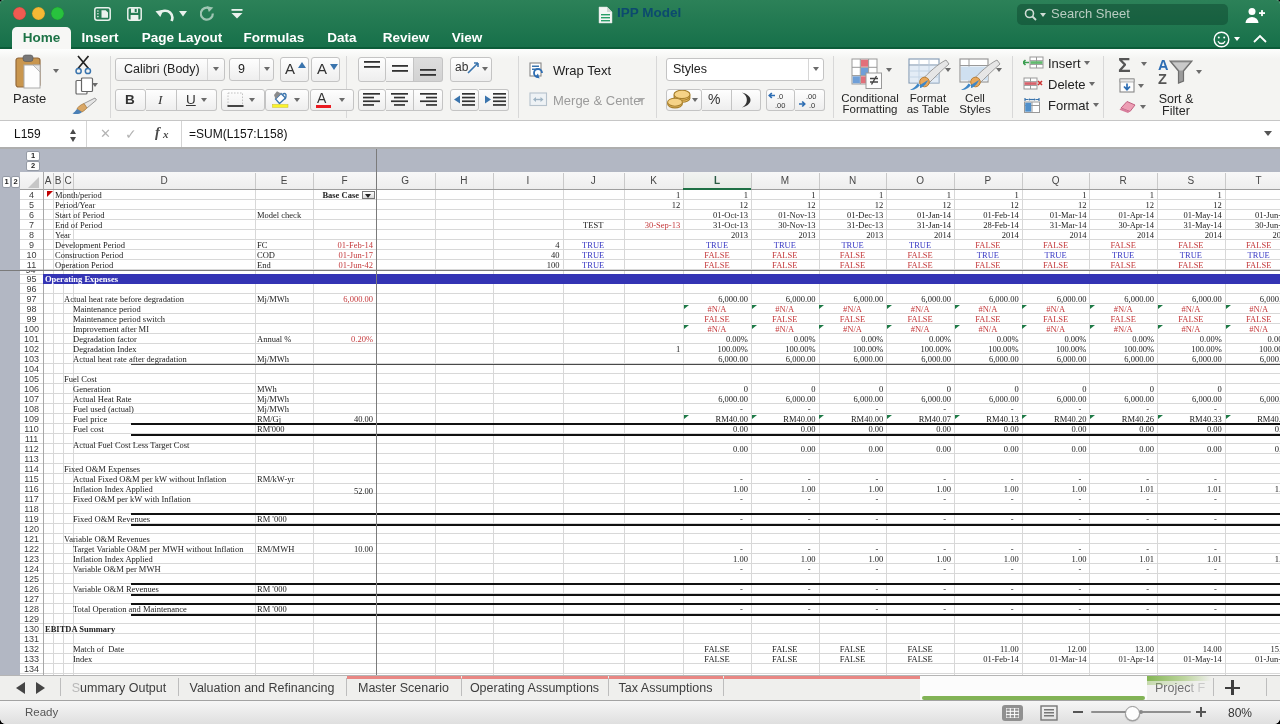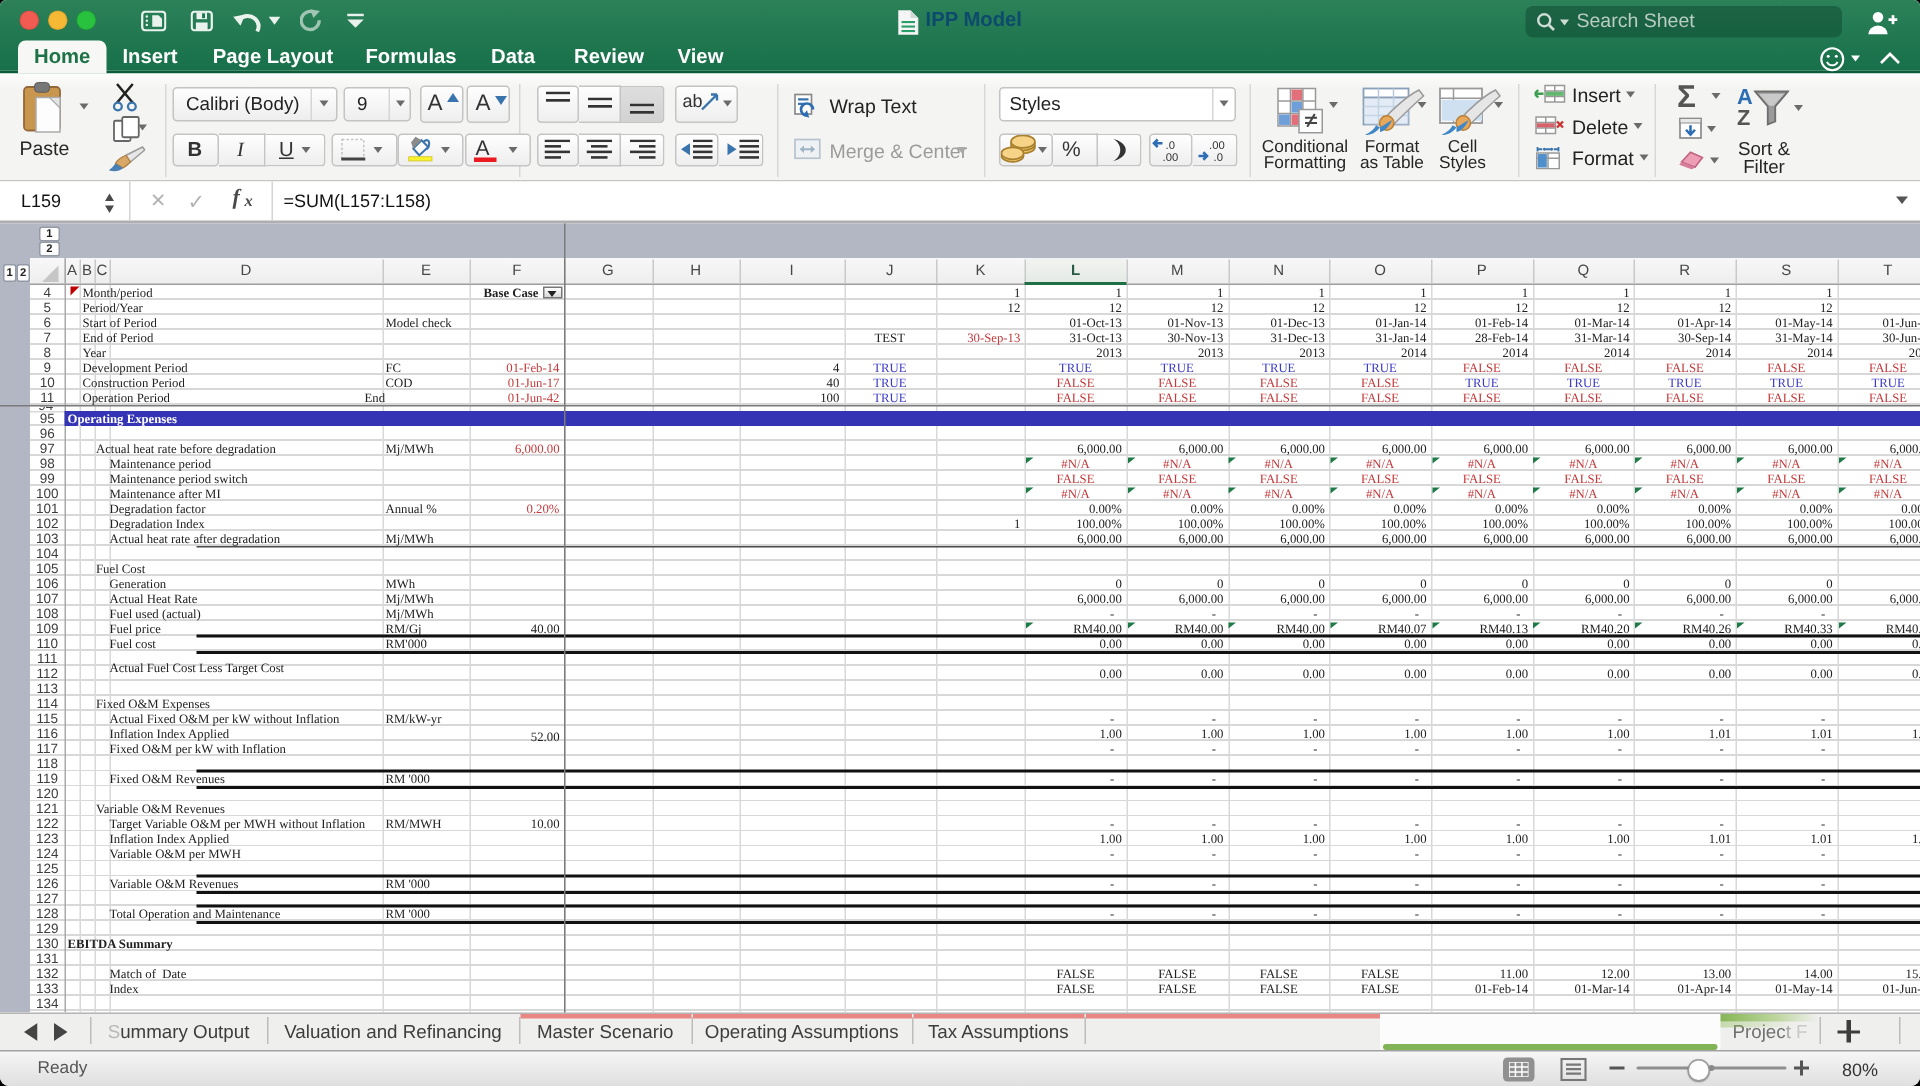--- a/index.html
+++ b/index.html
@@ -550,21 +550,21 @@
 <span class="c r " style="left:1289.5px;top:210px">01-Jun-14</span>
 <span class="c " style="left:55px;top:220px">End of Period</span>
 <span class="c m " style="left:593.2px;top:220px">TEST</span>
 <span class="c r red" style="left:680.2px;top:220px">30-Sep-13</span>
 <span class="c r " style="left:747.9px;top:220px">31-Oct-13</span>
 <span class="c r " style="left:815.6px;top:220px">30-Nov-13</span>
 <span class="c r " style="left:883.3px;top:220px">31-Dec-13</span>
 <span class="c r " style="left:951.0px;top:220px">31-Jan-14</span>
 <span class="c r " style="left:1018.7px;top:220px">28-Feb-14</span>
 <span class="c r " style="left:1086.4px;top:220px">31-Mar-14</span>
-<span class="c r " style="left:1154.1px;top:220px">30-Sep-14</span>
+<span class="c r " style="left:1154.1px;top:220px">30-Apr-14</span>
 <span class="c r " style="left:1221.8px;top:220px">31-May-14</span>
 <span class="c r " style="left:1289.5px;top:220px">30-Jun-14</span>
 <span class="c " style="left:55px;top:230px">Year</span>
 <span class="c r " style="left:747.9px;top:230px">2013</span>
 <span class="c r " style="left:815.6px;top:230px">2013</span>
 <span class="c r " style="left:883.3px;top:230px">2013</span>
 <span class="c r " style="left:951.0px;top:230px">2014</span>
 <span class="c r " style="left:1018.7px;top:230px">2014</span>
 <span class="c r " style="left:1086.4px;top:230px">2014</span>
 <span class="c r " style="left:1154.1px;top:230px">2014</span>
@@ -592,21 +592,21 @@
 <span class="c m red" style="left:717.0px;top:250px">FALSE</span>
 <span class="c m red" style="left:784.8px;top:250px">FALSE</span>
 <span class="c m red" style="left:852.5px;top:250px">FALSE</span>
 <span class="c m red" style="left:920.1px;top:250px">FALSE</span>
 <span class="c m blu" style="left:987.9px;top:250px">TRUE</span>
 <span class="c m blu" style="left:1055.6px;top:250px">TRUE</span>
 <span class="c m blu" style="left:1123.2px;top:250px">TRUE</span>
 <span class="c m blu" style="left:1190.9px;top:250px">TRUE</span>
 <span class="c m blu" style="left:1258.7px;top:250px">TRUE</span>
 <span class="c " style="left:55px;top:260px">Operation Period</span>
-<span class="c " style="left:243px;top:260px">End</span>
+<span class="c " style="left:257px;top:260px">End</span>
 <span class="c r red" style="left:373.0px;top:260px">01-Jun-42</span>
 <span class="c r " style="left:559.5px;top:260px">100</span>
 <span class="c m blu" style="left:593.2px;top:260px">TRUE</span>
 <span class="c m red" style="left:717.0px;top:260px">FALSE</span>
 <span class="c m red" style="left:784.8px;top:260px">FALSE</span>
 <span class="c m red" style="left:852.5px;top:260px">FALSE</span>
 <span class="c m red" style="left:920.1px;top:260px">FALSE</span>
 <span class="c m red" style="left:987.9px;top:260px">FALSE</span>
 <span class="c m red" style="left:1055.6px;top:260px">FALSE</span>
 <span class="c m red" style="left:1123.2px;top:260px">FALSE</span>
@@ -646,21 +646,21 @@
 <span class="c " style="left:73px;top:314px">Maintenance period switch</span>
 <span class="c m red" style="left:717.0px;top:314px">FALSE</span>
 <span class="c m red" style="left:784.8px;top:314px">FALSE</span>
 <span class="c m red" style="left:852.5px;top:314px">FALSE</span>
 <span class="c m red" style="left:920.1px;top:314px">FALSE</span>
 <span class="c m red" style="left:987.9px;top:314px">FALSE</span>
 <span class="c m red" style="left:1055.6px;top:314px">FALSE</span>
 <span class="c m red" style="left:1123.2px;top:314px">FALSE</span>
 <span class="c m red" style="left:1190.9px;top:314px">FALSE</span>
 <span class="c m red" style="left:1258.7px;top:314px">FALSE</span>
-<span class="c " style="left:73px;top:324px">Maintenance after MI</span>
+<span class="c " style="left:73px;top:324px">Improvement after MI</span>
 <span class="c m red" style="left:717.0px;top:324px">#N/A</span>
 <span class="c m red" style="left:784.8px;top:324px">#N/A</span>
 <span class="c m red" style="left:852.5px;top:324px">#N/A</span>
 <span class="c m red" style="left:920.1px;top:324px">#N/A</span>
 <span class="c m red" style="left:987.9px;top:324px">#N/A</span>
 <span class="c m red" style="left:1055.6px;top:324px">#N/A</span>
 <span class="c m red" style="left:1123.2px;top:324px">#N/A</span>
 <span class="c m red" style="left:1190.9px;top:324px">#N/A</span>
 <span class="c m red" style="left:1258.7px;top:324px">#N/A</span>
 <div class="ab" style="left:683.9px;top:324.5px;border-left:5px solid #1e7a46;border-bottom:4.5px solid transparent"></div>

